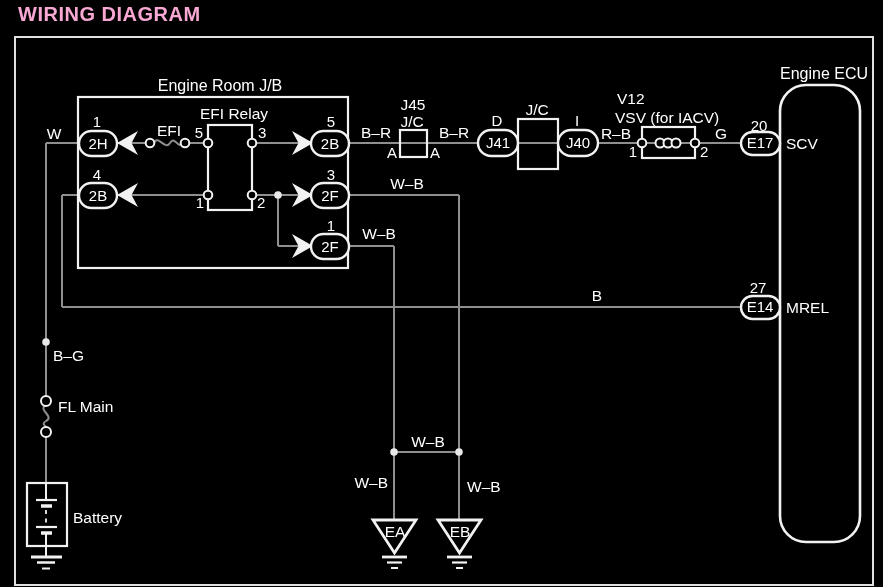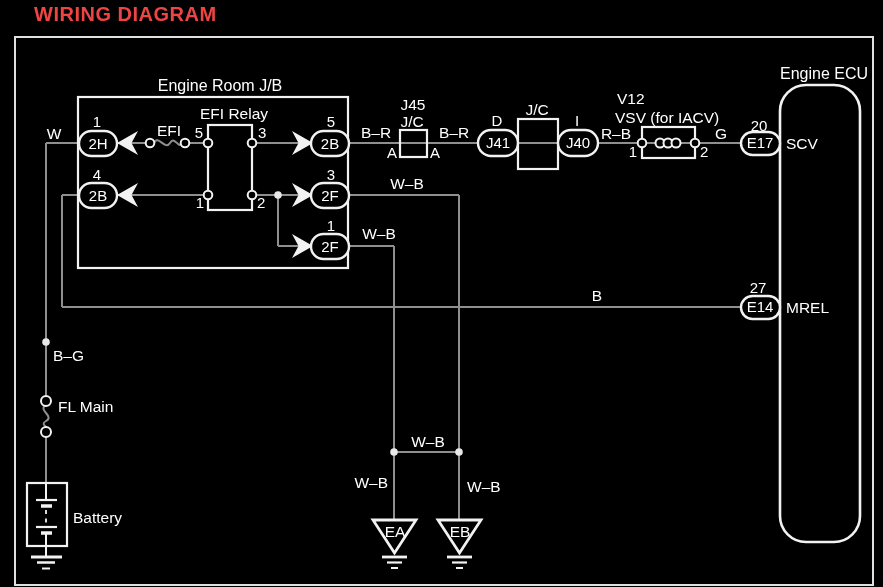--- a/index.html
+++ b/index.html
@@ -1,19 +1,19 @@
 <!DOCTYPE html>
 <html><head>
 <meta charset="utf-8">
 <style>
   html,body { margin:0; padding:0; background:#000; }
   .stage { position:relative; width:883px; height:587px; background:#000; overflow:hidden;
            font-family:"Liberation Sans","DejaVu Sans",sans-serif; }
   .title { position:absolute; left:18px; top:3px; font-size:20px; font-weight:bold;
-           color:#ef4444; letter-spacing:0.5px;margin-left:16px; }
+           color:#f9a8d4; letter-spacing:0.5px; }
   svg { position:absolute; left:0; top:0; }
   .t  { fill:#ffffff; font-family:"Liberation Sans","DejaVu Sans",sans-serif; font-size:15.5px; }
   .sm { font-size:15px; }
   .bg { font-size:16px; }
   .wire   { stroke:#8f8f8f; stroke-width:2; fill:none; }
   .comp   { stroke:#f2f2f2; stroke-width:2.2; fill:none; }
   .compb  { stroke:#f2f2f2; stroke-width:2.6; fill:none; }
   .oval   { stroke:#f2f2f2; stroke-width:2.4; fill:#000000; }
   .node   { stroke:#f2f2f2; stroke-width:2; fill:#000000; }
   .arrow  { fill:#f2f2f2; stroke:none; }

